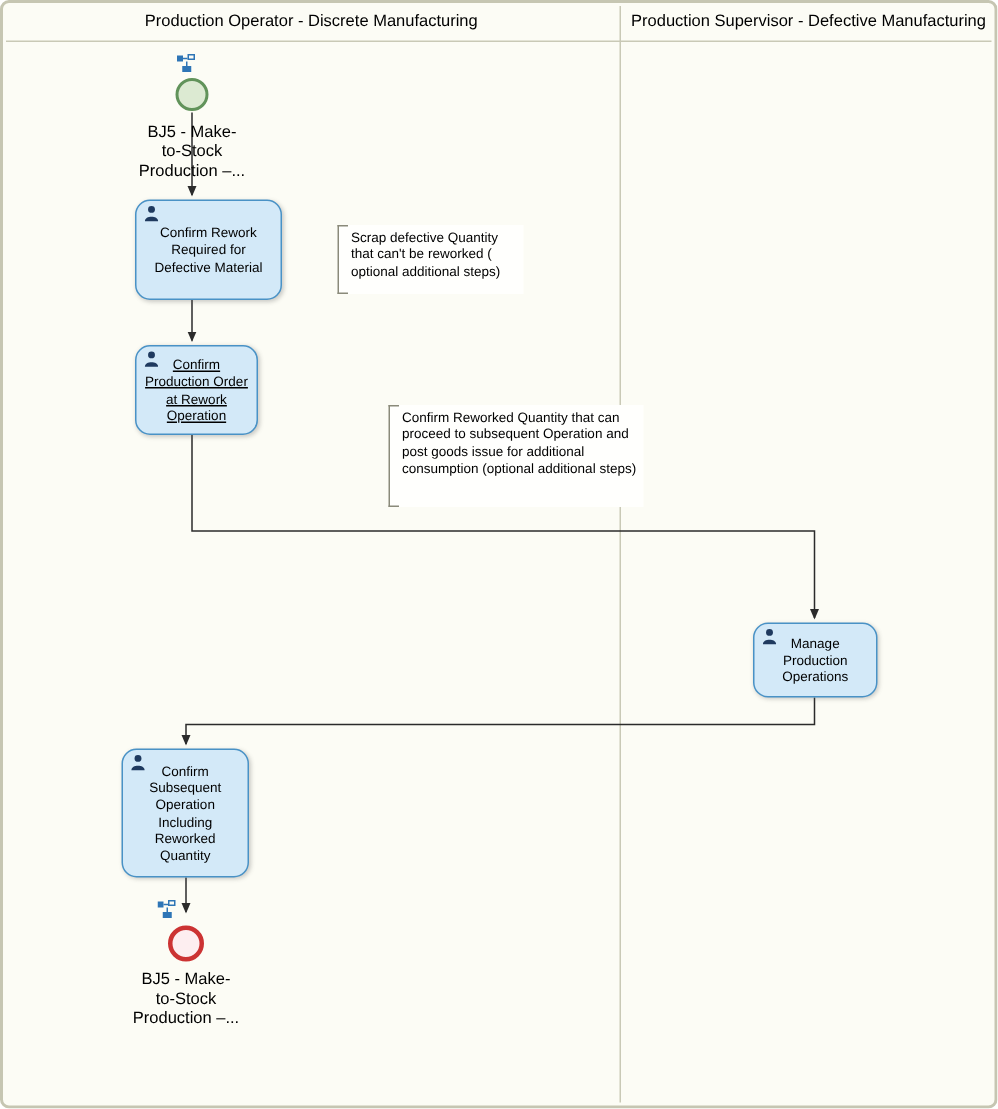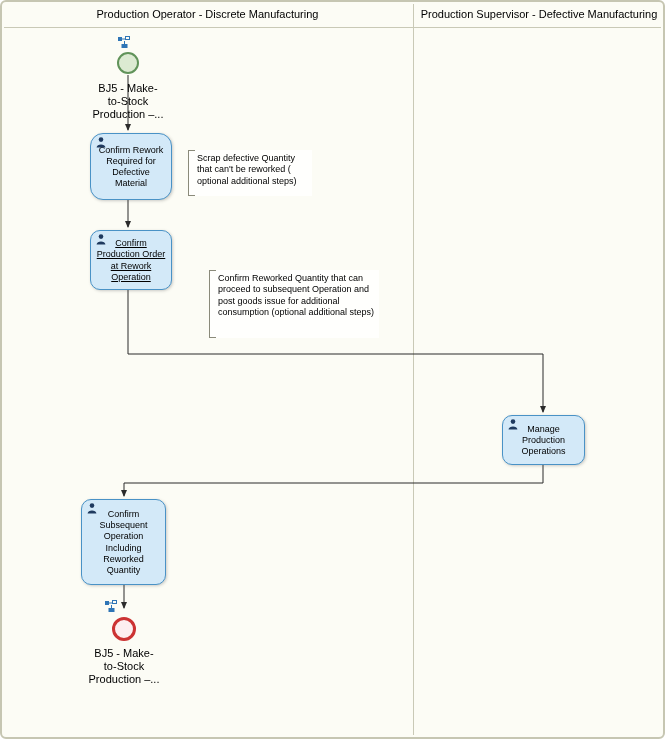--- a/index.html
+++ b/index.html
@@ -33,21 +33,21 @@
 
   .event-circle{position:absolute;z-index:2;border-radius:50%;box-sizing:border-box;}
   .start-event{width:22px;height:22px;background:#dcead2;border:2px solid #61935a;}
   .end-event{width:24px;height:24px;background:#fdeef0;border:3px solid #cc3333;}
   .event-label{position:absolute;z-index:2;font-size:11px;line-height:1.2;text-align:center;}
   .proc-icon{position:absolute;z-index:3;width:13px;height:13px;}
 
   .annotation{
     position:absolute;z-index:2;
     background:#fffffd;font-size:9px;line-height:1.25;
-    padding:3px 4px 3px 9px;box-sizing:border-box;
+    padding:3px 4px 3px 9px;box-sizing:border-box;margin-left:37px;
   }
   .annotation::before{
     content:"";position:absolute;left:0;top:0;bottom:0;width:6px;
     border:1px solid #8a8a7a;border-right:none;
   }
   .annotation.footer{font-size:9.5px;}
 </style>
 </head>
 <body>
 
@@ -74,41 +74,41 @@
   <svg class="proc-icon" style="left:116px;top:34px;" viewBox="0 0 13 13">
     <rect x="0" y="1" width="4" height="4" fill="#2e75b6"></rect>
     <rect x="7.5" y="0.5" width="4" height="3" fill="none" stroke="#2e75b6"></rect>
     <path d="M4,3 H7" stroke="#2e75b6" fill="none"></path>
     <rect x="3.5" y="8" width="6" height="4" fill="#2e75b6"></rect>
     <path d="M6.5,5 V8" stroke="#2e75b6" fill="none"></path>
   </svg>
   <div class="event-circle start-event" style="left:115px;top:50px;"></div>
   <div class="event-label" style="left:90px;top:80px;width:72px;">BJ5 - Make-to-Stock Production –...</div>
 
-  <div class="task" style="left:88px;top:131px;width:82px;height:67px;border-radius:13px;">
+  <div class="task" style="left:88px;top:131px;width:98px;height:67px;">
     <svg class="person" viewBox="0 0 10 11">
       <circle cx="5" cy="2.6" r="2.3" fill="#1f3a5f"></circle>
       <path d="M0.6,10.5 C0.6,6.6 9.4,6.6 9.4,10.5 Z" fill="#1f3a5f"></path>
     </svg>
     <span>Confirm Rework Required for Defective Material</span>
   </div>
 
   <div class="annotation" style="left:186px;top:148px;width:124px;min-height:46px;">
     <span>Scrap defective Quantity that can't be reworked ( optional additional steps)</span>
   </div>
 
   <div class="task" style="left:88px;top:228px;width:82px;height:60px;text-decoration:underline;">
     <svg class="person" viewBox="0 0 10 11">
       <circle cx="5" cy="2.6" r="2.3" fill="#1f3a5f"></circle>
       <path d="M0.6,10.5 C0.6,6.6 9.4,6.6 9.4,10.5 Z" fill="#1f3a5f"></path>
     </svg>
     <span>Confirm Production Order at Rework Operation</span>
   </div>
 
-  <div class="annotation" style="left:207px;top:268px;width:170px;min-height:68px;">
+  <div class="annotation" style="left:220px;top:268px;width:170px;min-height:68px;">
     <span>Confirm Reworked Quantity that can proceed to subsequent Operation and post goods issue for additional consumption (optional additional steps)</span>
   </div>
 
   <div class="task" style="left:79px;top:497px;width:85px;height:86px;">
     <svg class="person" viewBox="0 0 10 11">
       <circle cx="5" cy="2.6" r="2.3" fill="#1f3a5f"></circle>
       <path d="M0.6,10.5 C0.6,6.6 9.4,6.6 9.4,10.5 Z" fill="#1f3a5f"></path>
     </svg>
     <span>Confirm Subsequent Operation Including Reworked Quantity</span>
   </div>

